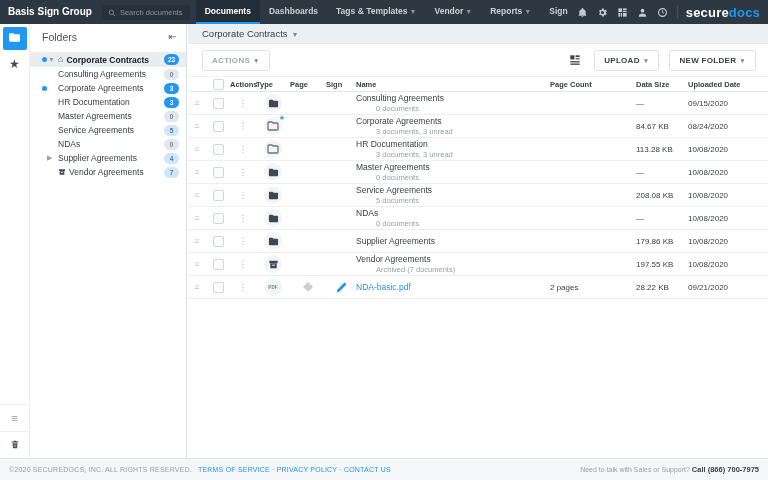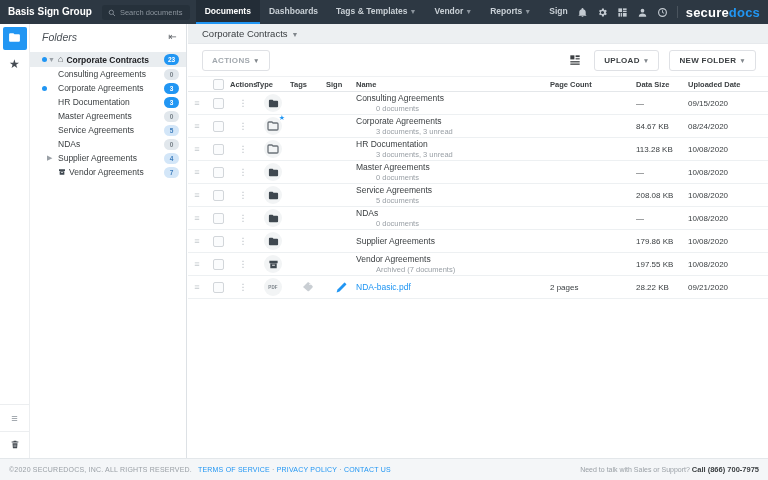--- a/index.html
+++ b/index.html
@@ -28,21 +28,21 @@
   .rail-top { display:flex; flex-direction:column; align-items:center; gap:8px; padding-top:3px; }
   .rail-folder { width:24px; height:23px; background:#2196f3; border-radius:2px; display:flex; align-items:center; justify-content:center; cursor:pointer; }
   .rail-star { color:#454b52; font-size:12px; line-height:12px; cursor:pointer; }
   .rail-bottom { position:absolute; bottom:0; left:0; right:0; }
   .rail-btn { height:27px; display:flex; align-items:center; justify-content:center; border-top:1px solid #eceef0; color:#6b7artifact278; cursor:pointer; }
   .rail-list { color:#8a9199; font-size:11px; }
 
   
   .folders { position:absolute; top:24px; left:30px; width:157px; bottom:22px; background:#fff; border-right:1px solid #dde1e5; z-index:3; }
   .folders-head { height:25px; display:flex; align-items:center; justify-content:space-between; padding:0 9px 0 12px; }
-  .folders-title { font-size:10.5px; color:#4a5056;font-style:italic; }
+  .folders-title { font-size:10.5px; color:#4a5056; }
   .collapse { color:#5f6368; font-size:10px; cursor:pointer; line-height:10px; }
   .tree { padding-top:3px; }
   .troot { position:relative; height:15px; display:flex; align-items:center; background:#e9edf0; padding-left:18px; cursor:pointer; }
   .troot .caret { color:#9aa0a6; font-size:7px; margin-right:3px; }
   .troot .home { font-size:9px; color:#3c4043; margin-right:3px; line-height:9px; }
   .troot .rlabel { font-size:8.5px; font-weight:bold; color:#202124; white-space:nowrap; }
   .sitem { position:relative; height:14px; display:flex; align-items:center; padding-left:28px; cursor:pointer; }
   .sitem .slabel { font-size:8.5px; color:#3c4043; white-space:nowrap; }
   .dot { position:absolute; left:12px; top:50%; margin-top:-2.5px; width:5px; height:5px; border-radius:50%; background:#2196f3; }
   .exp-caret { position:absolute; left:17px; color:#9aa0a6; font-size:7px; }
@@ -274,21 +274,21 @@
     </div>
   </div>
 
   <div class="thead">
     <span></span>
     <span class="cbx-wrap">
         <span class="cbx"></span>
       </span>
     <span class="h">Actions</span>
     <span class="h">Type</span>
-    <span class="h">Tags</span>
+    <span class="h">Page</span>
     <span class="h">Sign</span>
     <span class="h">Name</span>
     <span class="h r">Page Count</span>
     <span class="h r">Data Size</span>
     <span class="h r">Uploaded Date</span>
   </div>
   <div id="table-body">
       <div class="trow">
     <span class="drag">≡</span>
     <span class="cbx-wrap">

